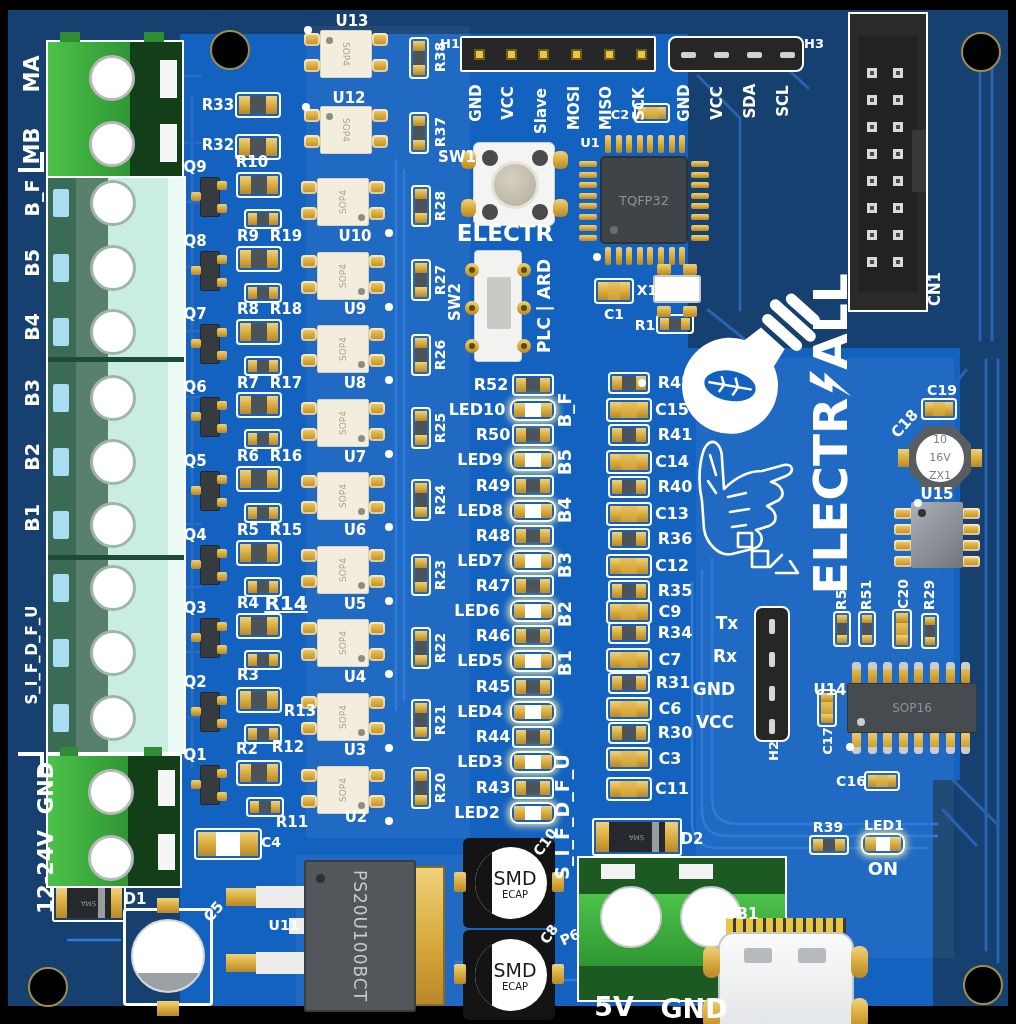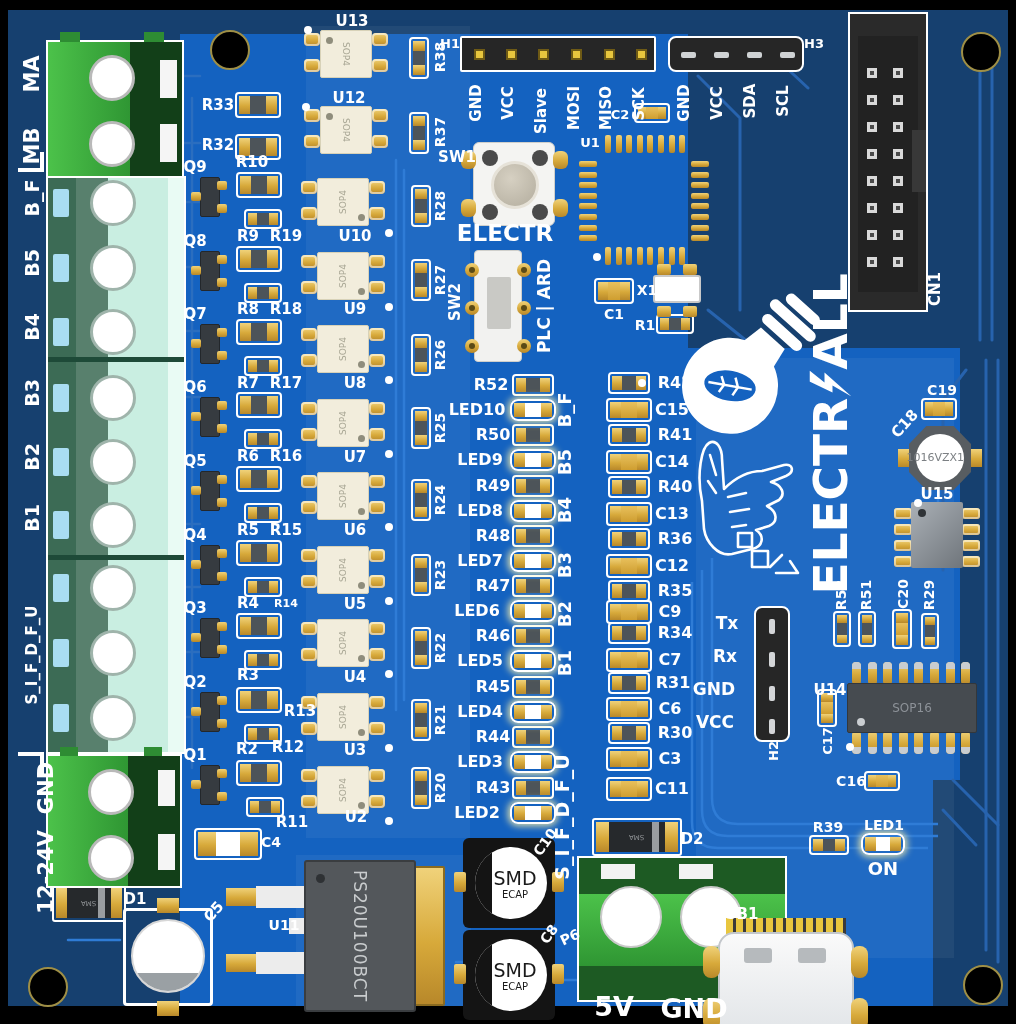--- a/index.html
+++ b/index.html
@@ -164,21 +164,21 @@
     <div class="sl" style="position: absolute; left: 278px; top: 226px; font-size: 15px; transform: translate(-50%, -50%) rotate(0deg);">R19</div>
     <div class="sl" style="position: absolute; left: 240px; top: 299px; font-size: 15px; transform: translate(-50%, -50%) rotate(0deg);">R8</div>
     <div class="sl" style="position: absolute; left: 278px; top: 299px; font-size: 15px; transform: translate(-50%, -50%) rotate(0deg);">R18</div>
     <div class="sl" style="position: absolute; left: 240px; top: 373px; font-size: 15px; transform: translate(-50%, -50%) rotate(0deg);">R7</div>
     <div class="sl" style="position: absolute; left: 278px; top: 373px; font-size: 15px; transform: translate(-50%, -50%) rotate(0deg);">R17</div>
     <div class="sl" style="position: absolute; left: 240px; top: 446px; font-size: 15px; transform: translate(-50%, -50%) rotate(0deg);">R6</div>
     <div class="sl" style="position: absolute; left: 278px; top: 446px; font-size: 15px; transform: translate(-50%, -50%) rotate(0deg);">R16</div>
     <div class="sl" style="position: absolute; left: 240px; top: 520px; font-size: 15px; transform: translate(-50%, -50%) rotate(0deg);">R5</div>
     <div class="sl" style="position: absolute; left: 278px; top: 520px; font-size: 15px; transform: translate(-50%, -50%) rotate(0deg);">R15</div>
     <div class="sl" style="position: absolute; left: 240px; top: 593px; font-size: 15px; transform: translate(-50%, -50%) rotate(0deg);">R4</div>
-    <div class="sl" style="position: absolute; left: 278px; top: 593px; font-size: 11px; transform: translate(-50%, -50%) rotate(0deg);">R14</div>
+    <div class="sl" style="position: absolute; left: 278px; top: 593px; font-size: 20px; transform: translate(-50%, -50%) rotate(0deg); text-decoration: underline;">R14</div>
     <div class="sl" style="position: absolute; left: 240px; top: 665px; font-size: 15px; transform: translate(-50%, -50%) rotate(0deg);">R3</div>
     <div class="sl" style="position: absolute; left: 292px; top: 701px; font-size: 15px; transform: translate(-50%, -50%) rotate(0deg);">R13</div>
     <div class="sl" style="position: absolute; left: 239px; top: 739px; font-size: 15px; transform: translate(-50%, -50%) rotate(0deg);">R2</div>
     <div class="sl" style="position: absolute; left: 280px; top: 737px; font-size: 15px; transform: translate(-50%, -50%) rotate(0deg);">R12</div>
     <div class="sl" style="position: absolute; left: 284px; top: 812px; font-size: 15px; transform: translate(-50%, -50%) rotate(0deg);">R11</div>
     <div class="sl" style="position: absolute; left: 347px; top: 226px; font-size: 15px; transform: translate(-50%, -50%) rotate(0deg);">U10</div>
     <div class="sl" style="position: absolute; left: 347px; top: 299px; font-size: 15px; transform: translate(-50%, -50%) rotate(0deg);">U9</div>
     <div class="sl" style="position: absolute; left: 347px; top: 373px; font-size: 15px; transform: translate(-50%, -50%) rotate(0deg);">U8</div>
     <div class="sl" style="position: absolute; left: 347px; top: 447px; font-size: 15px; transform: translate(-50%, -50%) rotate(0deg);">U7</div>
     <div class="sl" style="position: absolute; left: 347px; top: 520px; font-size: 15px; transform: translate(-50%, -50%) rotate(0deg);">U6</div>
@@ -1008,20 +1008,24 @@
       <div style="position: absolute; left: 0px; top: 79px; width: 18px; height: 6px; background: linear-gradient(rgb(240, 210, 122), rgb(215, 169, 58) 55%, rgb(184, 136, 42)); border-radius: 2px;"></div>
       <div style="position: absolute; left: 112px; top: 79px; width: 18px; height: 6px; background: linear-gradient(rgb(240, 210, 122), rgb(215, 169, 58) 55%, rgb(184, 136, 42)); border-radius: 2px;"></div>
       <div style="position: absolute; left: 89.6px; top: 0px; width: 6px; height: 18px; background: linear-gradient(rgb(240, 210, 122), rgb(215, 169, 58) 55%, rgb(184, 136, 42)); border-radius: 2px;"></div>
       <div style="position: absolute; left: 89.6px; top: 112px; width: 6px; height: 18px; background: linear-gradient(rgb(240, 210, 122), rgb(215, 169, 58) 55%, rgb(184, 136, 42)); border-radius: 2px;"></div>
       <div style="position: absolute; left: 0px; top: 89.6px; width: 18px; height: 6px; background: linear-gradient(rgb(240, 210, 122), rgb(215, 169, 58) 55%, rgb(184, 136, 42)); border-radius: 2px;"></div>
       <div style="position: absolute; left: 112px; top: 89.6px; width: 18px; height: 6px; background: linear-gradient(rgb(240, 210, 122), rgb(215, 169, 58) 55%, rgb(184, 136, 42)); border-radius: 2px;"></div>
       <div style="position: absolute; left: 100.2px; top: 0px; width: 6px; height: 18px; background: linear-gradient(rgb(240, 210, 122), rgb(215, 169, 58) 55%, rgb(184, 136, 42)); border-radius: 2px;"></div>
       <div style="position: absolute; left: 100.2px; top: 112px; width: 6px; height: 18px; background: linear-gradient(rgb(240, 210, 122), rgb(215, 169, 58) 55%, rgb(184, 136, 42)); border-radius: 2px;"></div>
       <div style="position: absolute; left: 0px; top: 100.2px; width: 18px; height: 6px; background: linear-gradient(rgb(240, 210, 122), rgb(215, 169, 58) 55%, rgb(184, 136, 42)); border-radius: 2px;"></div>
       <div style="position: absolute; left: 112px; top: 100.2px; width: 18px; height: 6px; background: linear-gradient(rgb(240, 210, 122), rgb(215, 169, 58) 55%, rgb(184, 136, 42)); border-radius: 2px;"></div>
+      <div style="position: absolute; left: 21px; top: 21px; width: 88px; height: 88px; background: rgb(63, 68, 73); border: 2px solid rgb(46, 50, 54); border-radius: 5px; display: flex; align-items: center; justify-content: center;">
+        <div style="position: absolute; color: rgb(141, 146, 152); font-size: 13px; font-weight: 400;">TQFP32</div>
+        <div style="position: absolute; left: 8px; top: 68px; width: 8px; height: 8px; background: rgb(103, 109, 115); border-radius: 50%;"></div>
+      </div>
     </div>
     <div class="cmp" style="position: absolute; left: 645px; top: 263px; width: 48px; height: 34px; z-index: 10;">
       <div style="position: absolute; left: 4px; top: -9px; width: 14px; height: 11px; background: linear-gradient(rgb(240, 210, 122), rgb(215, 169, 58) 55%, rgb(184, 136, 42)); border-radius: 2px;"></div>
       <div style="position: absolute; left: 30px; top: -9px; width: 14px; height: 11px; background: linear-gradient(rgb(240, 210, 122), rgb(215, 169, 58) 55%, rgb(184, 136, 42)); border-radius: 2px;"></div>
       <div style="position: absolute; left: 4px; top: 33px; width: 14px; height: 11px; background: linear-gradient(rgb(240, 210, 122), rgb(215, 169, 58) 55%, rgb(184, 136, 42)); border-radius: 2px;"></div>
       <div style="position: absolute; left: 30px; top: 33px; width: 14px; height: 11px; background: linear-gradient(rgb(240, 210, 122), rgb(215, 169, 58) 55%, rgb(184, 136, 42)); border-radius: 2px;"></div>
       <div style="position: absolute; left: 0px; top: 2px; width: 48px; height: 28px; background: rgb(255, 255, 255); border: 2px solid rgb(201, 201, 201); border-radius: 3px;"></div>
     </div>
     <div class="cmp" style="position: absolute; left: 903px; top: 492px; width: 52px; height: 66px; z-index: 10;">
       <div style="position: absolute; left: -17px; top: 6px; width: 18px; height: 11px; background: linear-gradient(rgb(240, 210, 122), rgb(215, 169, 58) 55%, rgb(184, 136, 42)); border-radius: 3px; box-shadow: rgba(255, 255, 255, 0.5) 0px 0px 0px 2px inset;"></div>
@@ -1087,21 +1091,21 @@
       </div>
       <div style="position: absolute; left: 0px; top: 0px; width: 130px; height: 50px; background: rgb(70, 75, 80); border: 1px solid rgb(51, 55, 59); border-radius: 2px; display: flex; align-items: center; justify-content: center;">
         <div style="position: absolute; color: rgb(141, 146, 152); font-size: 12px; font-weight: 400;">SOP16</div>
         <div style="position: absolute; left: 9px; top: 34px; width: 8px; height: 8px; background: rgb(202, 206, 209); border-radius: 50%;"></div>
       </div>
     </div>
     <div class="cmp" style="position: absolute; left: 901px; top: 416px; width: 62px; height: 64px; z-index: 10;">
       <div style="position: absolute; left: -11px; top: 23px; width: 14px; height: 18px; background: linear-gradient(rgb(240, 210, 122), rgb(215, 169, 58) 55%, rgb(184, 136, 42));"></div>
       <div style="position: absolute; left: 59px; top: 23px; width: 14px; height: 18px; background: linear-gradient(rgb(240, 210, 122), rgb(215, 169, 58) 55%, rgb(184, 136, 42));"></div>
       <div style="position: absolute; left: 0px; top: 0px; width: 62px; height: 64px; background: rgb(88, 93, 97); clip-path: polygon(28% 0px, 72% 0px, 100% 28%, 100% 72%, 72% 100%, 28% 100%, 0px 72%, 0px 28%);"></div>
-      <div style="position: absolute; left: 7px; top: 8px; width: 48px; height: 48px; background: rgb(255, 255, 255); border-radius: 50%; display: flex; flex-direction: row; align-items: center; justify-content: flex-end; line-height: 1.05;">
+      <div style="position: absolute; left: 7px; top: 8px; width: 48px; height: 48px; background: rgb(255, 255, 255); border-radius: 50%; display: flex; flex-direction: column; align-items: center; justify-content: space-between; line-height: 1.05;">
         <div style="position: relative; color: rgb(124, 128, 132); font-size: 11px; font-weight: 400;">10</div>
         <div style="position: relative; color: rgb(124, 128, 132); font-size: 11px; font-weight: 400;">16V</div>
         <div style="position: relative; color: rgb(124, 128, 132); font-size: 11px; font-weight: 400;">ZX1</div>
       </div>
     </div>
     <div class="cmp" style="position: absolute; left: 115px; top: 898px; width: 90px; height: 98px; border: 3px solid rgb(255, 255, 255); border-radius: 4px; z-index: 10;">
       <div style="position: absolute; left: 31px; top: -13px; width: 22px; height: 15px; background: linear-gradient(rgb(240, 210, 122), rgb(215, 169, 58) 55%, rgb(184, 136, 42));"></div>
       <div style="position: absolute; left: 31px; top: 90px; width: 22px; height: 15px; background: linear-gradient(rgb(240, 210, 122), rgb(215, 169, 58) 55%, rgb(184, 136, 42));"></div>
       <div style="position: absolute; left: 5px; top: 8px; width: 74px; height: 74px; background: rgb(255, 255, 255); border-radius: 50%; border: 2px solid rgb(215, 215, 215); overflow: hidden;">
         <div style="position: absolute; left: 0px; top: 52px; width: 74px; height: 22px; background: rgb(154, 160, 164);"></div>

